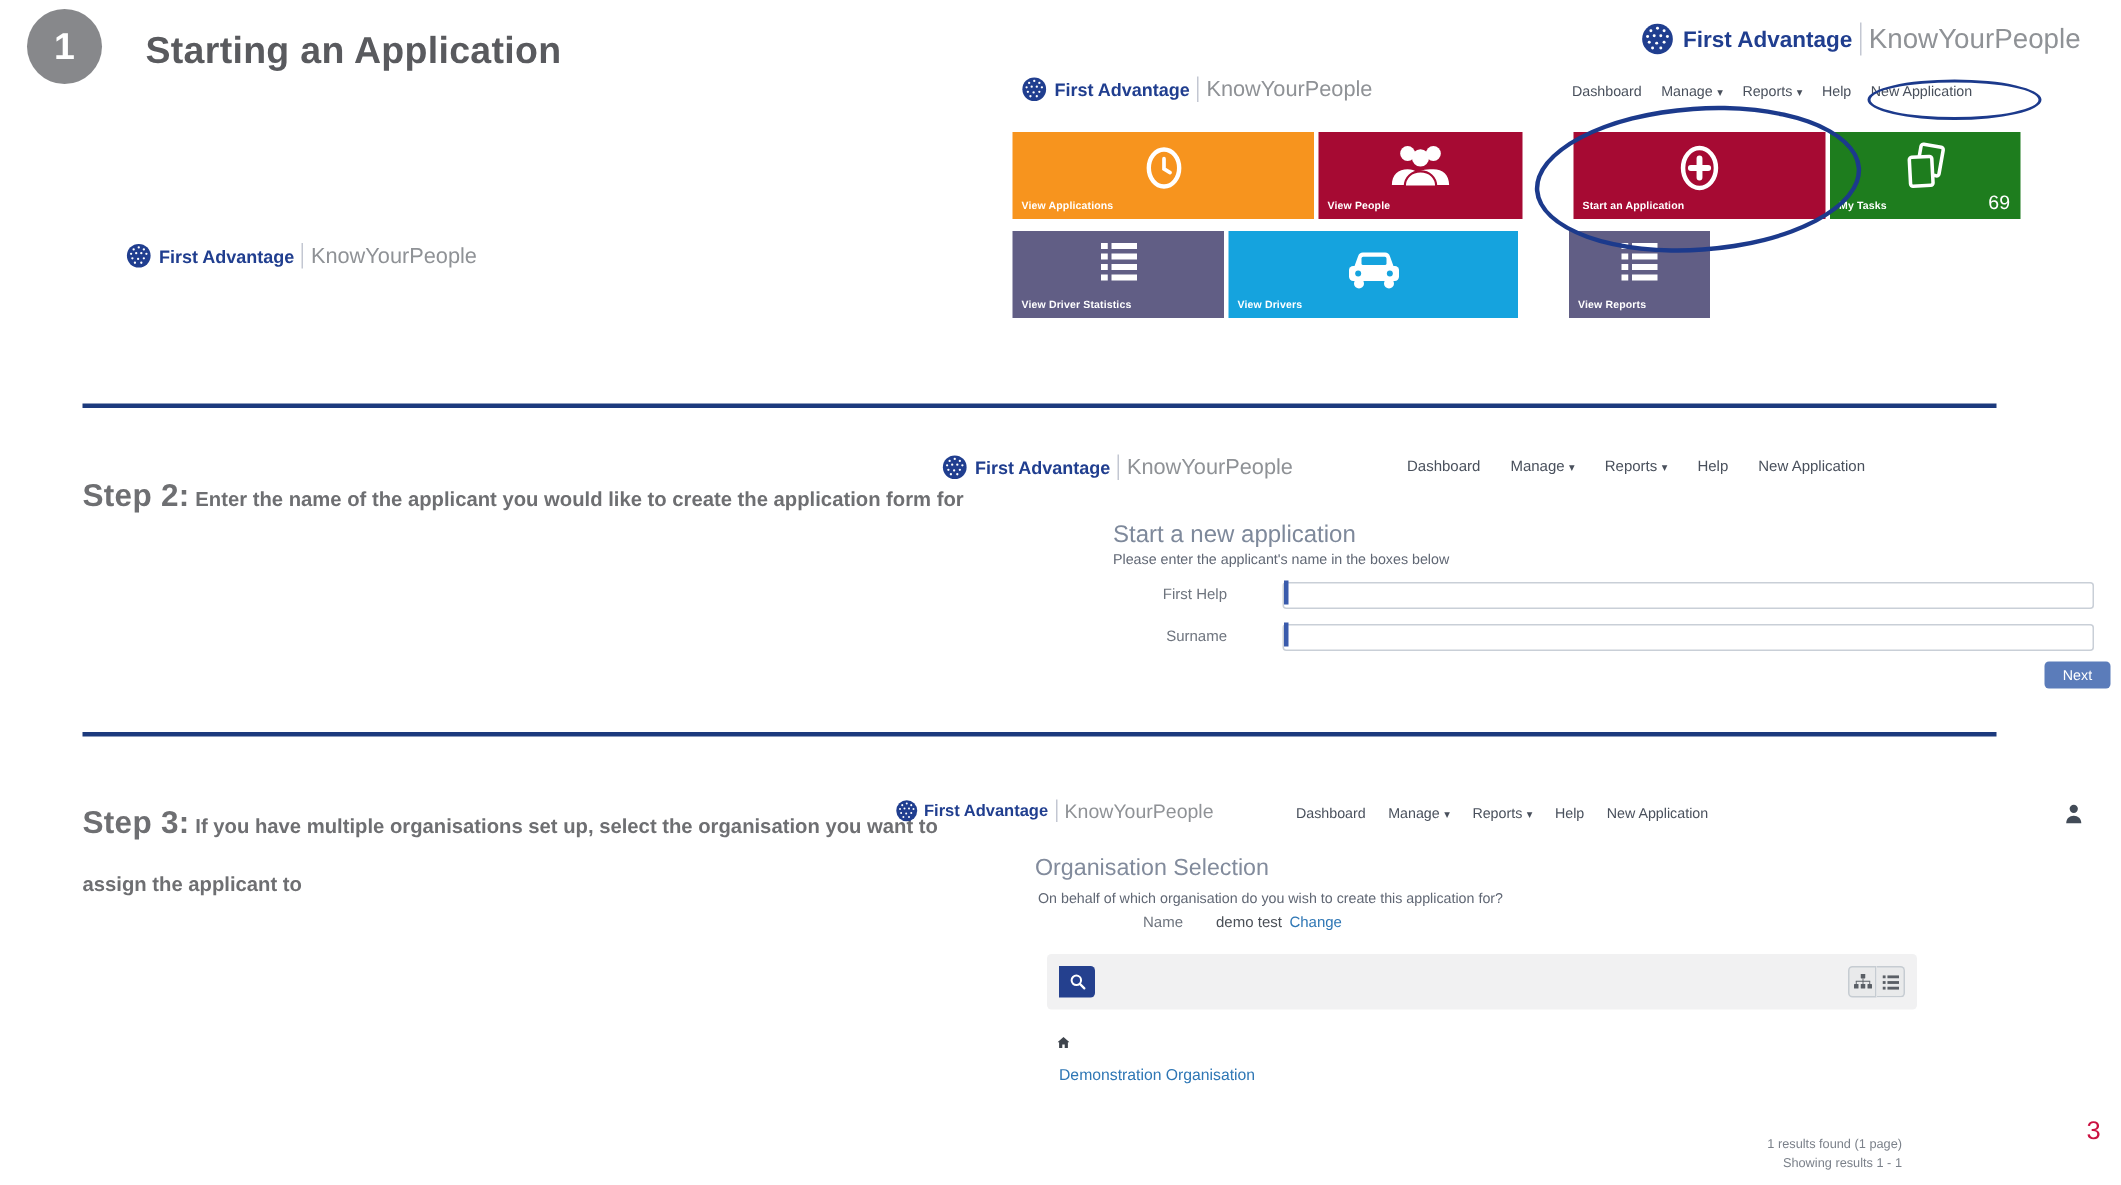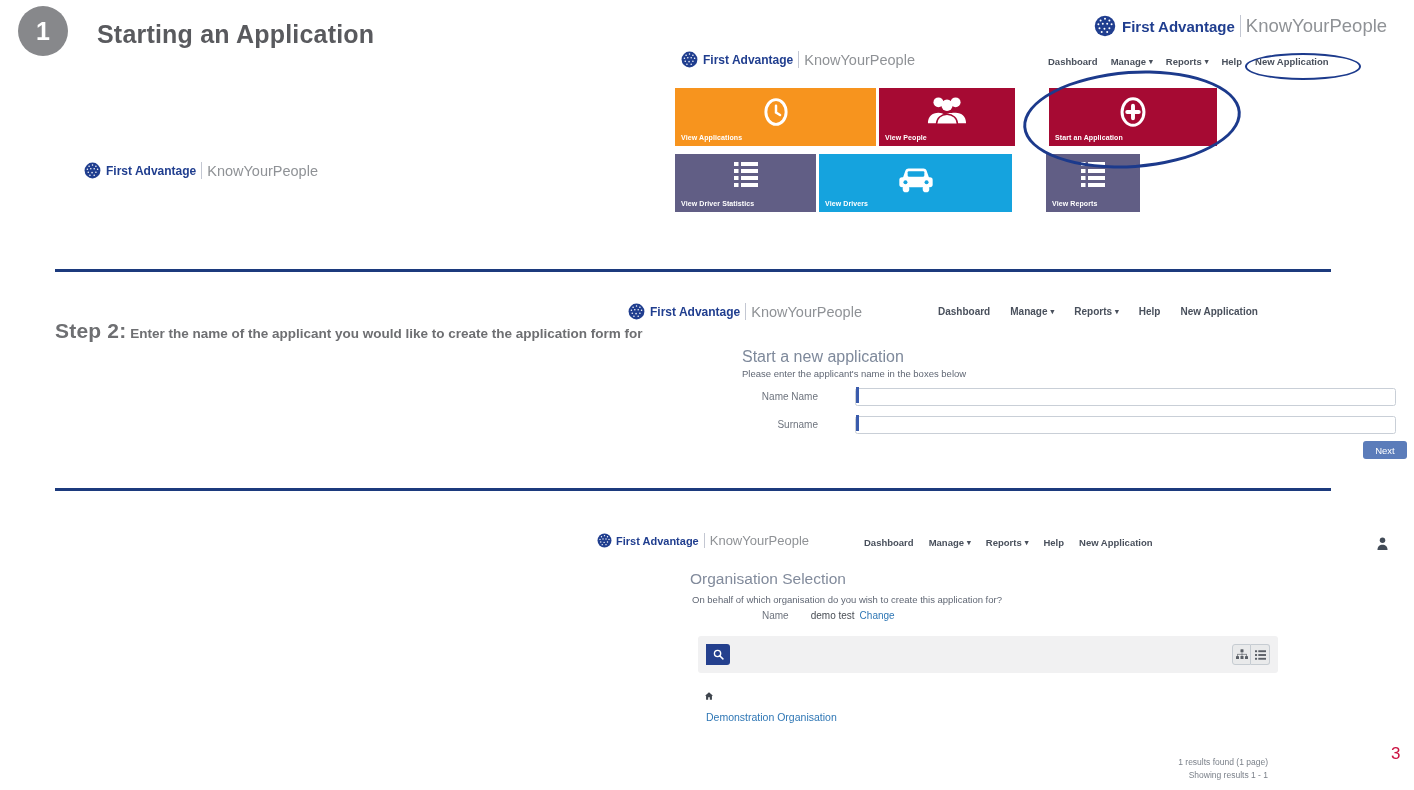--- a/index.html
+++ b/index.html
@@ -31,21 +31,21 @@
   .logo-xl .fa{font-size:15px;} .logo-xl .kyp{font-size:18.5px;} .logo-xl .globe{width:22px;height:22px;margin-right:6px;}
   .logo-md .fa{font-size:12px;} .logo-md .kyp{font-size:14.5px;} .logo-md .globe{width:17px;height:17px;margin-right:5px;}
   .logo-sm .fa{font-size:11px;} .logo-sm .kyp{font-size:13px;} .logo-sm .globe{width:15px;height:15px;margin-right:4px;}
   #logo-top{left:1094px;top:15px;}
   #logo-step1{left:84px;top:162px;}
   #logo-s1{left:681px;top:51px;}
   #logo-s2{left:628px;top:303px;}
   #logo-s3{left:597px;top:533px;}
 
   
-  .appnav{display:flex;align-items:center;color:#49505c;font-weight:700;justify-content:space-between;}
+  .appnav{display:flex;align-items:center;color:#49505c;font-weight:400;justify-content:space-between;}
   .appnav .navitem{cursor:pointer;display:flex;align-items:center;}
   .caret{font-size:7.5px;margin-left:3px;}
   #nav1{left:1048px;top:56px;gap:13px;font-size:9.5px;}
   #nav2{left:938px;top:306px;gap:20px;font-size:10px;}
   #nav3{left:864px;top:537px;gap:15px;font-size:9.5px;}
 
   
   .ellipse{border:3px solid #1c3a8c;border-radius:50%;background:transparent;}
   #ellipse-tile{left:1023px;top:71px;width:212px;height:91px;transform:rotate(-4deg);}
   #ellipse-nav{left:1245px;top:53px;width:112px;height:23px;border-width:2.5px;}
@@ -203,20 +203,30 @@
         </svg>
         <span class="tlabel">View People</span>
       </div>
       <div class="tile ml" style="width: 168px; background: rgb(166, 10, 51);">
         <svg class="ticon" width="30" height="36" viewBox="0 0 26 28">
           <ellipse cx="13" cy="14" rx="9.5" ry="11.5" fill="none" stroke="#fff" stroke-width="2.6"></ellipse>
           <path d="M13 8.5v11M8 14h10" stroke="#fff" stroke-width="3.4" stroke-linecap="round"></path>
         </svg>
         <span class="tlabel">Start an Application</span>
       </div>
+      <div class="tile" style="width: 127px; background: rgb(30, 125, 30);">
+        <svg class="ticon" width="30" height="34" viewBox="0 0 28 30">
+          <g fill="none" stroke="#fff" stroke-width="2.2" stroke-linejoin="round">
+            <rect x="9.5" y="2" width="14" height="18" rx="1.5" transform="rotate(10 16.5 11)"></rect>
+            <rect x="4" y="9" width="14" height="18" rx="1.5" transform="rotate(-3 11 18)" fill="#1e7d1e"></rect>
+          </g>
+        </svg>
+        <span class="tlabel">My Tasks</span>
+        <span class="tbadge">69</span>
+      </div>
     </div>
     <div class="tilerow">
       <div class="tile" style="width: 141px; background: rgb(97, 94, 133);">
         <svg class="ticon" width="30" height="30">
             <use href="#sym-list"></use>
           </svg>
         <span class="tlabel">View Driver Statistics</span>
       </div>
       <div class="tile" style="width: 193px; background: rgb(21, 163, 222);">
         <svg class="ticon" width="40" height="29" viewBox="0 0 36 26" style="top:11px">
@@ -268,32 +278,33 @@
     <span class="navitem">
         <span>Reports</span>
         <span class="caret">▾</span>
       </span>
     <span class="navitem">Help</span>
     <span class="navitem">New Application</span>
   </nav>
 
   <div class="abs form-title">Start a new application</div>
   <div class="abs form-sub">Please enter the applicant's name in the boxes below</div>
-  <div class="abs field-label" id="fl1">Name Name</div>
+  <div class="abs field-label" id="fl1">First Help</div>
   <div class="abs field-input" id="fi1">
     <input type="text" style="">
   </div>
   <div class="abs field-label" id="fl2">Surname</div>
   <div class="abs field-input" id="fi2">
     <input type="text" style="">
   </div>
   <button class="abs next-btn">Next</button>
 
   <div class="abs divider" id="divider2"></div>
 
+  <p class="abs step-p" id="step3-p"><span class="step-label">Step 3:</span><span class="step-text"> If you have multiple organisations set up, select the organisation you want to assign the applicant to</span></p>
 
   <div class="abs logo logo-sm" id="logo-s3">
     <svg class="globe">
         <use href="#sym-globe"></use>
       </svg>
     <span class="fa">First Advantage</span>
     <span class="sep"></span>
     <span class="kyp">KnowYourPeople</span>
   </div>
 

